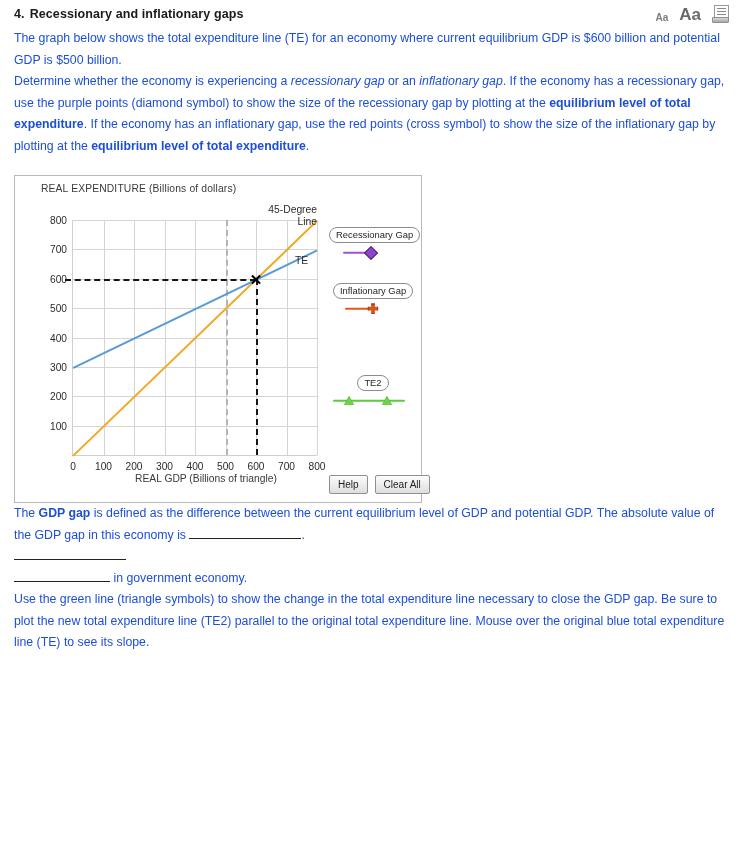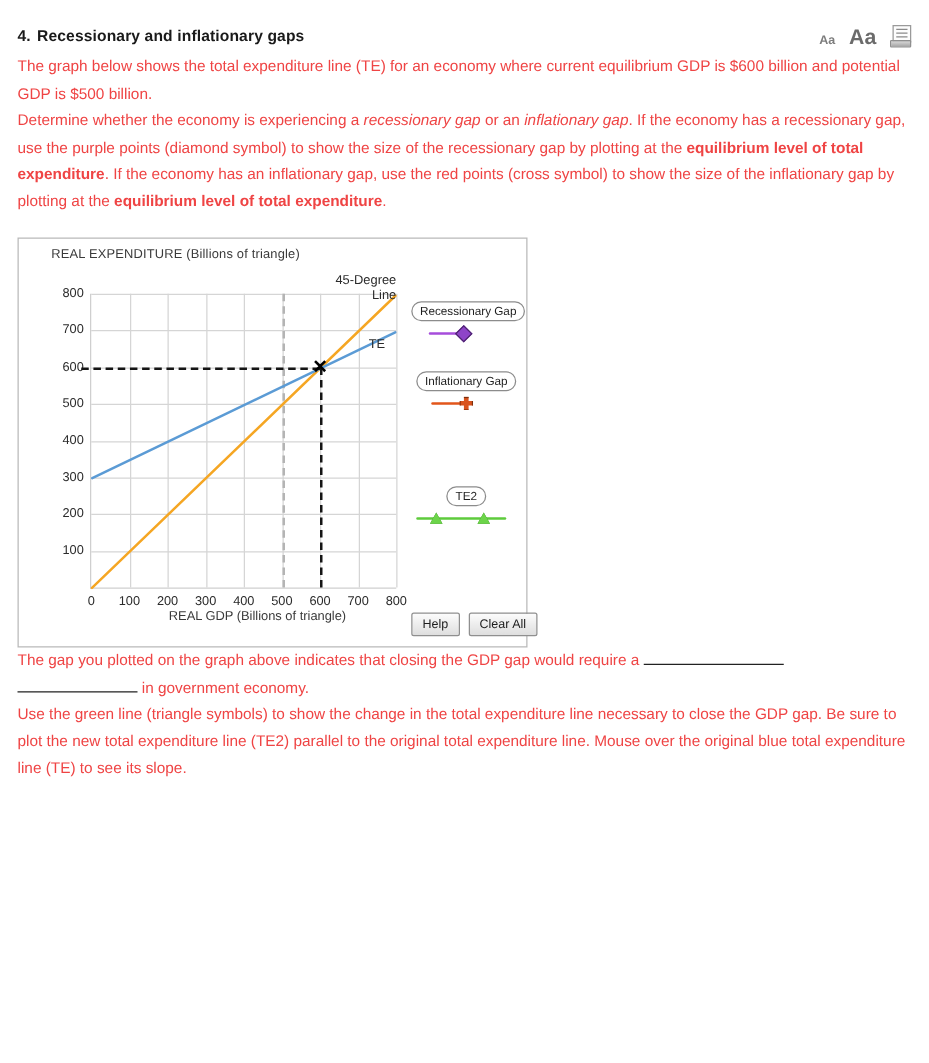--- a/index.html
+++ b/index.html
@@ -21,21 +21,20 @@
     height: 850px;
     box-sizing: border-box;
     padding: 0 14px;
   }
 
   
   .header {
     display: flex;
     align-items: center;
     justify-content: space-between;
-    padding-top: 15px;
     height: 28px;
   }
   .q-title {
     font-size: 12.5px;
     font-weight: bold;
     letter-spacing: 0.1px;
     white-space: nowrap;
   }
   .q-title .num { margin-right: 5px; }
   .header-tools {
@@ -86,21 +85,21 @@
     border: 1px solid #8f8f8f;
     box-sizing: border-box;
     border-radius: 1px;
   }
 
   
   p.body-text {
     font-size: 12.3px;
     line-height: 1.75;
     margin: 0;
-    color: #ef4444;
+    color: #1d4ed8;
   }
   .para-1 { margin-top: 12px; }
   .para-2 { margin-top: 22px; }
   .blank {
     display: inline-block;
     border-bottom: 1px solid #222;
     vertical-align: baseline;
   }
   .blank-lg { width: 112px; }
   .blank-md { width: 96px; }
@@ -328,21 +327,21 @@
 
   <p class="body-text para-1">
     <span>The graph below shows the total expenditure line (TE) for an economy where current equilibrium GDP is $600 billion and potential GDP is $500 billion.</span>
   </p>
 
   <p class="body-text para-2">
     <span>Determine whether the economy is experiencing a </span><em>recessionary gap</em><span> or an </span><em>inflationary gap</em><span>. If the economy has a recessionary gap, use the purple points (diamond symbol) to show the size of the recessionary gap by plotting at the </span><strong>equilibrium level of total expenditure</strong><span>. If the economy has an inflationary gap, use the red points (cross symbol) to show the size of the inflationary gap by plotting at the </span><strong>equilibrium level of total expenditure</strong><span>.</span>
   </p>
 
   <div class="chart-panel">
-    <div class="chart-title">REAL EXPENDITURE (Billions of triangle)</div>
+    <div class="chart-title">REAL EXPENDITURE (Billions of dollars)</div>
 
     <div class="plot">
 
       <div id="grid-layer">
           <div class="gridline-v" style="left: 30.5px;"></div>
           <div class="gridline-v" style="left: 61px;"></div>
           <div class="gridline-v" style="left: 91.5px;"></div>
           <div class="gridline-v" style="left: 122px;"></div>
           <div class="gridline-v" style="left: 152.5px;"></div>
           <div class="gridline-v" style="left: 183px;"></div>
@@ -421,23 +420,26 @@
         </div>
       </div>
     </div>
 
     <div class="chart-buttons">
       <button class="btn">Help</button>
       <button class="btn">Clear All</button>
     </div>
   </div>
 
+  <p class="body-text para-3">
+    <span>The </span><strong>GDP gap</strong><span> is defined as the difference between the current equilibrium level of GDP and potential GDP. The absolute value of the GDP gap in this economy is </span><span class="blank blank-lg"></span><span>.</span>
+  </p>
 
   <p class="body-text para-4">
-    <span>The gap you plotted on the graph above indicates that closing the GDP gap would require a </span><span class="blank blank-lg"></span><br><span class="blank blank-md"></span><span> in government economy.</span>
+    <span class="blank blank-lg"></span><br><span class="blank blank-md"></span><span> in government economy.</span>
   </p>
 
 
   <p class="body-text para-6">
     <span>Use the green line (triangle symbols) to show the change in the total expenditure line necessary to close the GDP gap. Be sure to plot the new total expenditure line (TE2) parallel to the original total expenditure line. Mouse over the original blue total expenditure line (TE) to see its slope.</span>
   </p>
 
 </div>
 
 </body></html>

